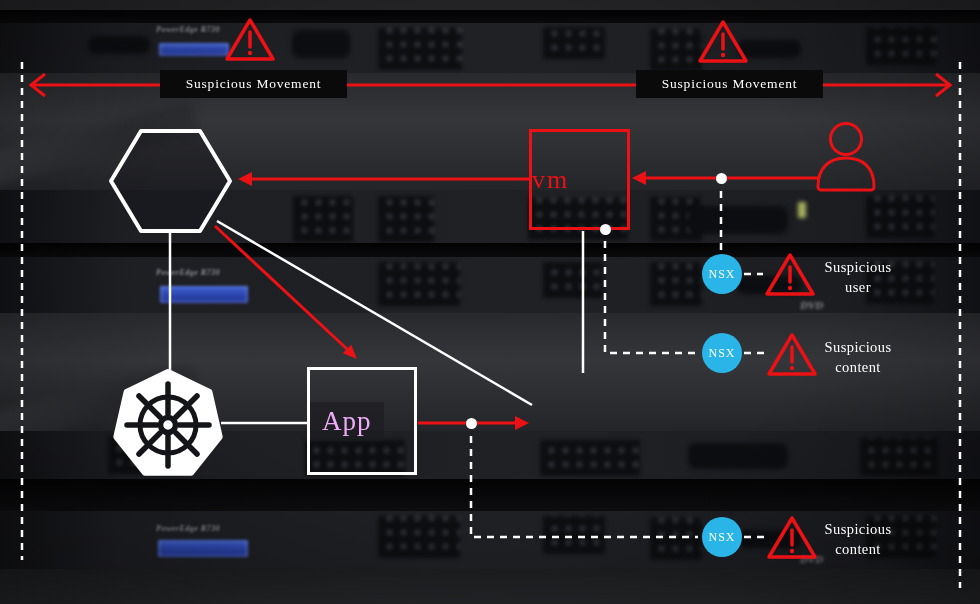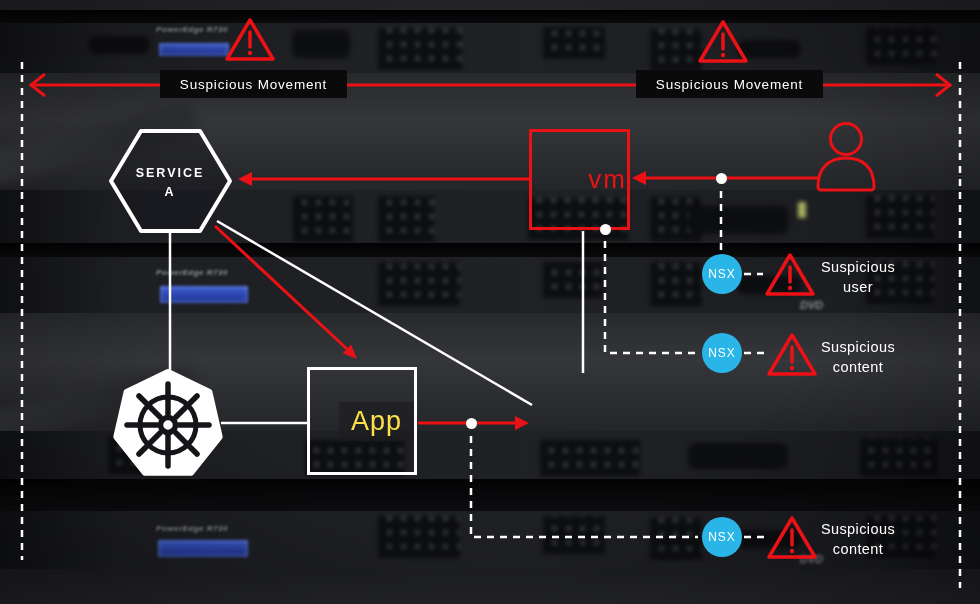--- a/index.html
+++ b/index.html
@@ -1,17 +1,17 @@
 <!DOCTYPE html>
 <html><head>
 <meta charset="utf-8">
 <style>
   html,body{margin:0;padding:0;background:#141416;}
   #canvas{position:relative;width:980px;height:604px;overflow:hidden;
-    font-family:Liberation Sans, sans-serif;background:#232427;}
+    font-family:Liberation Serif, serif;background:#232427;}
   
   .bg{position:absolute;inset:0;z-index:0;}
   .bg *{position:absolute;}
   .band{left:0;width:980px;}
   .face{background:linear-gradient(90deg,#121316,#1e1f23 12%,#202125 55%,#1c1d21 88%,#131418);}
   .bezel{background:linear-gradient(180deg,#28292c,#35363a 40%,#2a2b2e 80%,#242529);}
   .blackbar{background:linear-gradient(180deg,#020203,#0a0a0c);}
   .vent{background-color:#3c3e44;
     background-image:repeating-linear-gradient(90deg,#0a0b0d 0 9px,transparent 9px 14px),
                      repeating-linear-gradient(0deg,#0a0b0d 0 9px,transparent 9px 14px);
@@ -23,23 +23,23 @@
     letter-spacing:.5px;filter:blur(1.3px);white-space:nowrap;}
   .dvd-text{color:rgba(225,226,232,.55);font-size:11px;font-weight:bold;font-style:italic;
     filter:blur(1.5px);}
   .swoosh{filter:blur(5px);opacity:.5;border-radius:12px;}
   .vignette{inset:0;background:radial-gradient(ellipse at 50% 42%,rgba(0,0,0,0) 50%,rgba(0,0,0,.38) 100%);}
   
   #connectors{position:absolute;left:0;top:0;z-index:1;}
   .ov{position:absolute;z-index:2;}
   .flow-label{background:#0a0a0b;color:#fff;font-size:13.5px;letter-spacing:.8px;
     display:flex;align-items:center;justify-content:center;}
-  .node-box{box-sizing:border-box;display:flex;align-items:center;justify-content:flex-end;}
+  .node-box{box-sizing:border-box;display:flex;align-items:center;justify-content:flex-start;}
   .vm-box{border:3px solid #ec1115;color:#ec1115;font-size:26px;letter-spacing:2px;}
-  .white-box{border:3px solid #fff;color:#fde047;}
+  .white-box{border:3px solid #fff;color:#f0abfc;}
   .box-panel{background:rgba(28,28,32,.62);padding:4px 12px;text-align:center;}
   .hex-text{color:#fff;font-weight:bold;font-size:12.5px;letter-spacing:2px;text-align:center;line-height:1.5;}
   .nsx-badge{width:40px;height:40px;border-radius:50%;background:#2ab5e8;color:#fff;
     font-size:12px;letter-spacing:1px;display:flex;align-items:center;justify-content:center;}
   .alert-text{color:#fff;font-size:14.5px;letter-spacing:.4px;text-align:center;line-height:1.35;}
   .dot{width:11px;height:11px;border-radius:50%;background:#fff;z-index:3;}
 </style>
 </head>
 <body>
 
@@ -198,24 +198,20 @@
         <polygon points="26,3 49,42 3,42" fill="none" stroke="#ec1115" stroke-width="3.5" stroke-linejoin="round"></polygon>
         <line x1="26" y1="15" x2="26" y2="30" stroke="#ec1115" stroke-width="3.5" stroke-linecap="round"></line>
         <circle cx="26" cy="36" r="2.2" fill="#ec1115"></circle>
       </g>
     </g>
   </svg>
 
   <div class="ov flow-label" style="left:160px;top:70px;width:187px;height:28px;">Suspicious Movement</div>
   <div class="ov flow-label" style="left:636px;top:70px;width:187px;height:28px;">Suspicious Movement</div>
 
-  <div class="ov hex-text" style="left:120px;top:164px;width:100px;">
-    <div>SERVICE</div>
-    <div>A</div>
-  </div>
 
   <div class="ov node-box vm-box" style="left:529px;top:129px;width:101px;height:101px;">
     <span>vm</span>
   </div>
 
   <div class="ov node-box white-box" style="left:307px;top:367px;width:110px;height:108px;font-size:27px;letter-spacing:1px;">
     <span class="box-panel">App</span>
   </div>
 
 

